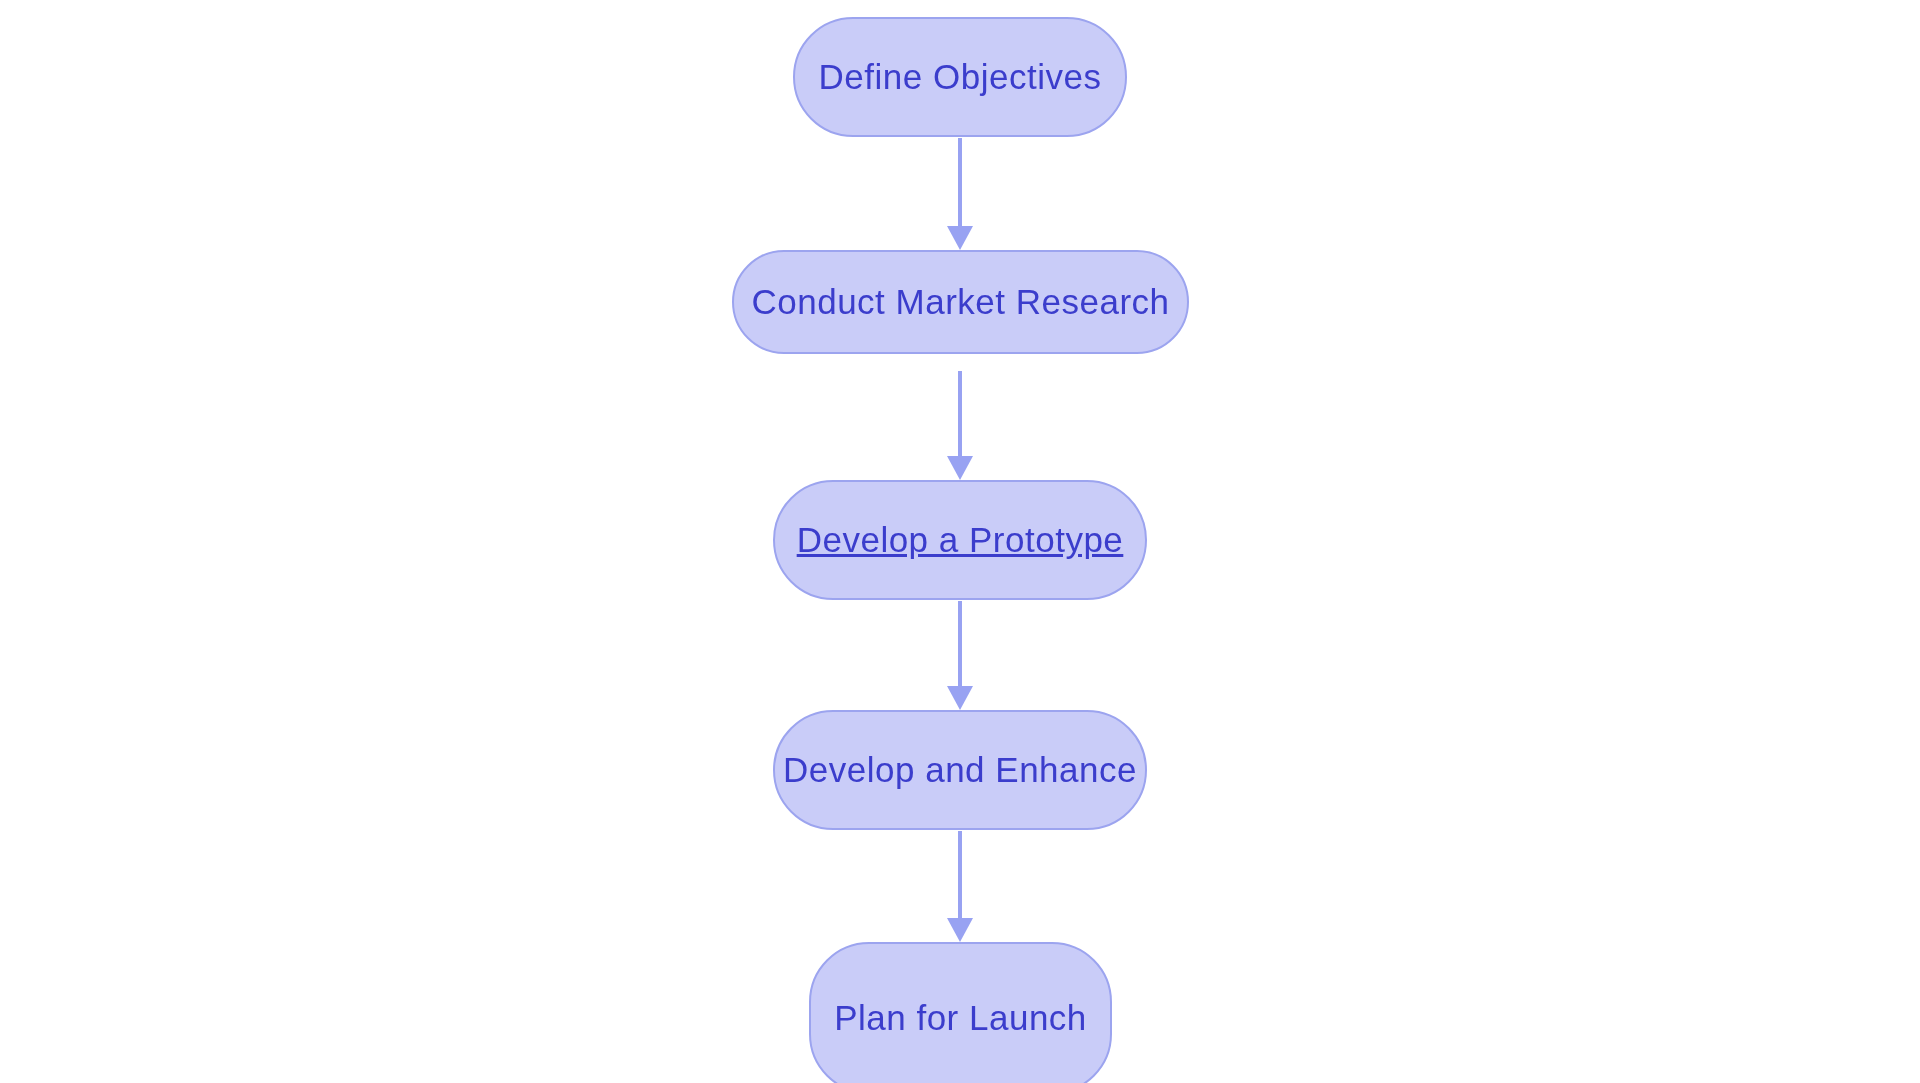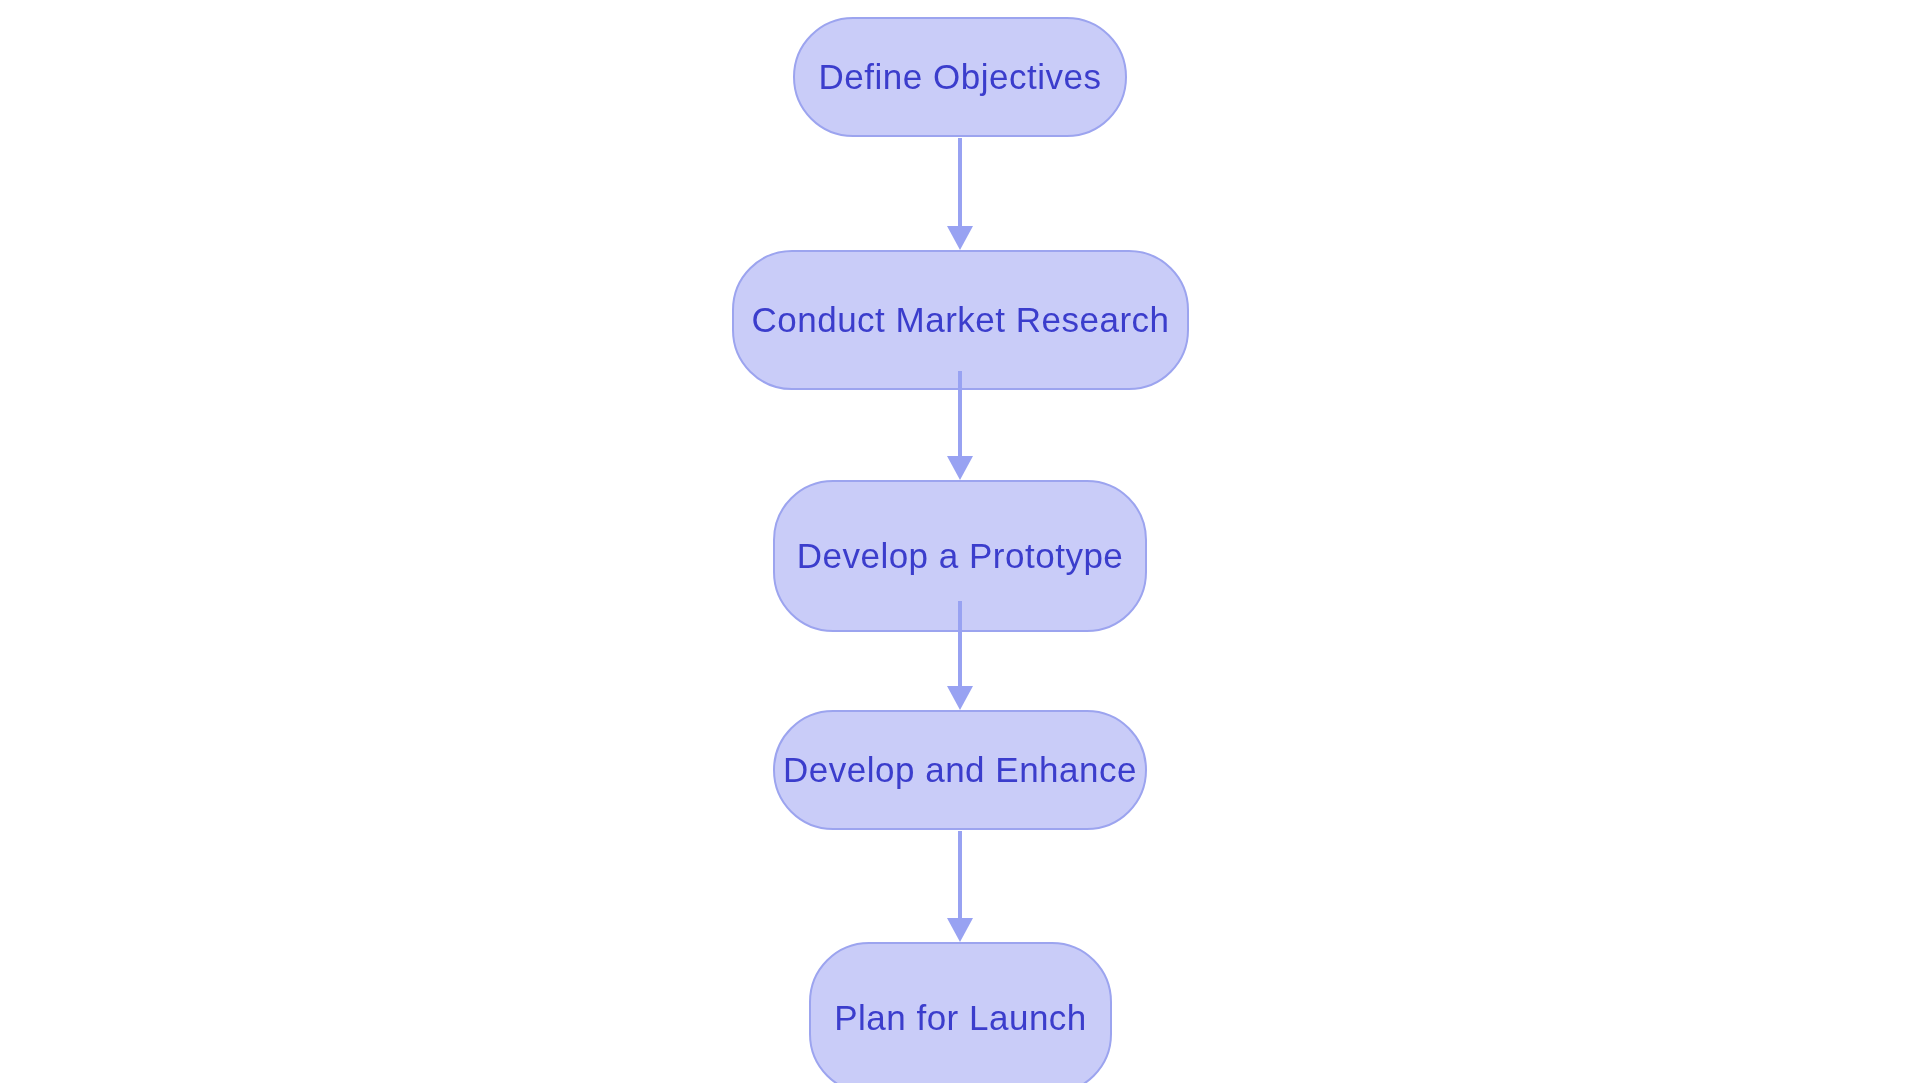--- a/index.html
+++ b/index.html
@@ -26,22 +26,22 @@
     border: 2px solid var(--node-border, #9ca4ef);
     border-radius: 60px;
     color: var(--node-text, #3b3dcc);
     font-size: 35px;
     font-weight: 500;
     letter-spacing: 0.5px;
     white-space: nowrap;
     text-align: center;
   }
   .node-1 { left: 793px; top: 17px;  width: 334px; height: 120px; }
-  .node-2 { left: 732px; top: 250px; width: 457px; height: 140px; }
-  .node-3 { left: 773px; top: 480px; width: 374px; height: 152px; }
+  .node-2 { left: 732px; top: 250px; width: 457px; height: 104px; }
+  .node-3 { left: 773px; top: 480px; width: 374px; height: 120px; text-decoration: underline; }
   .node-4 { left: 773px; top: 710px; width: 374px; height: 120px; }
   .node-5 { left: 809px; top: 942px; width: 303px; height: 152px; }
 
   .edge {
     position: absolute;
     left: 947px;
     width: 26px;
     display: flex;
     flex-direction: column;
     align-items: center;

